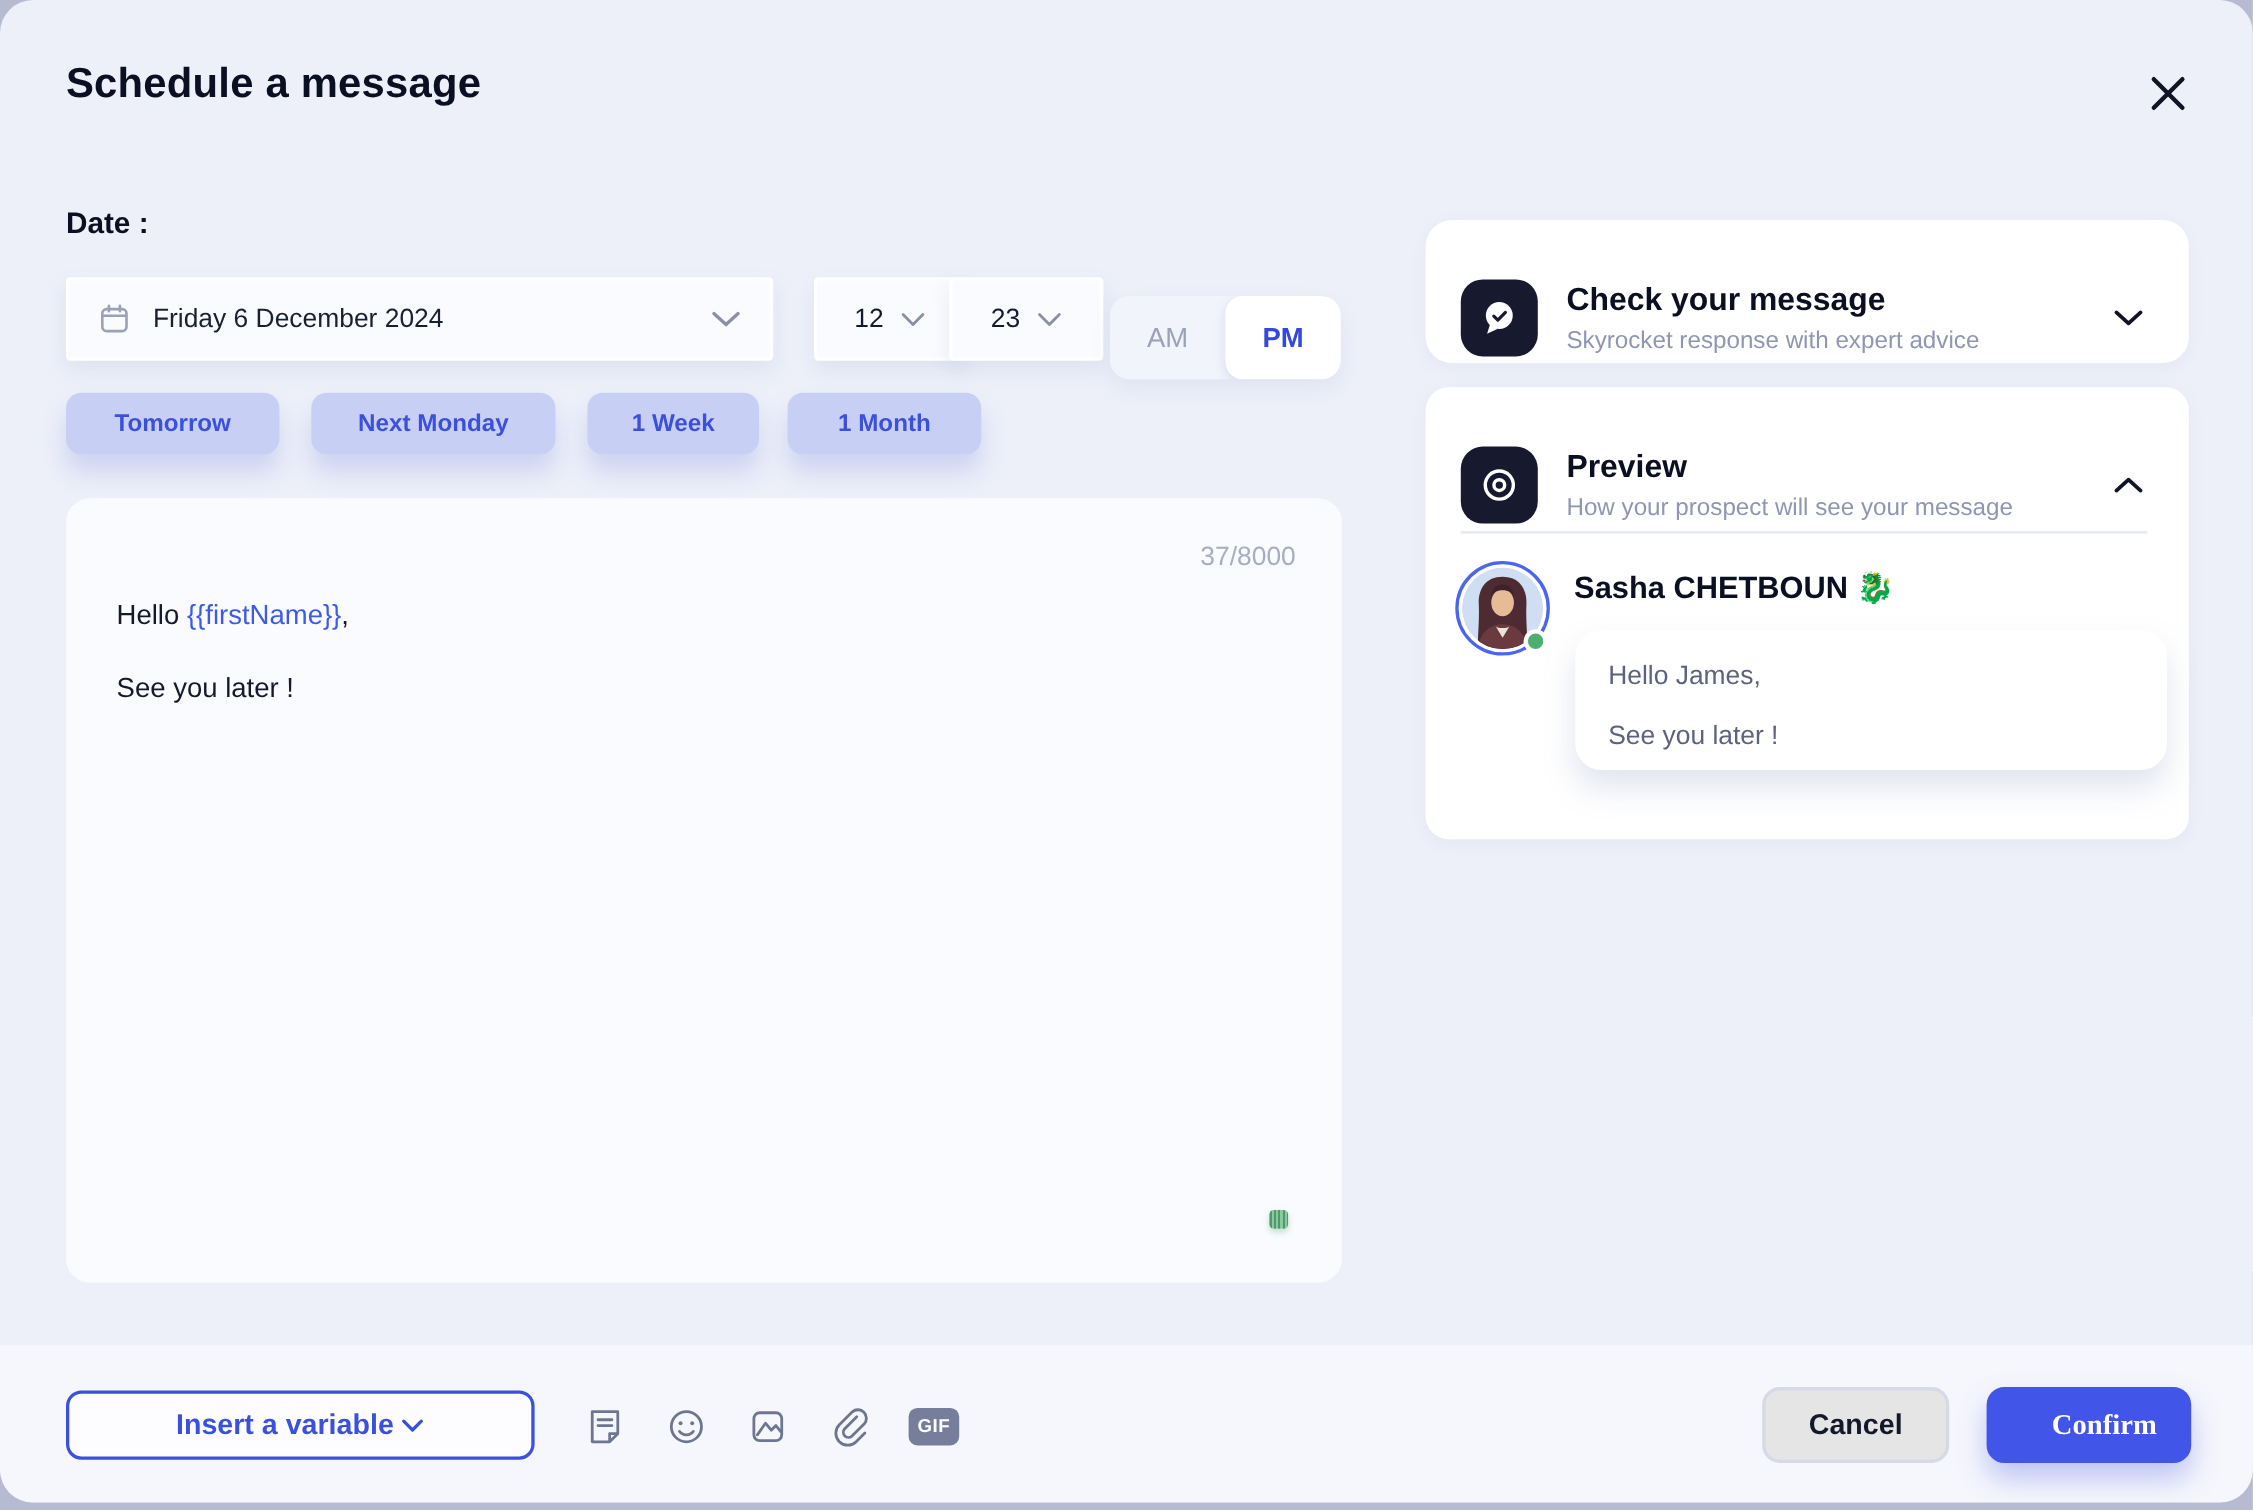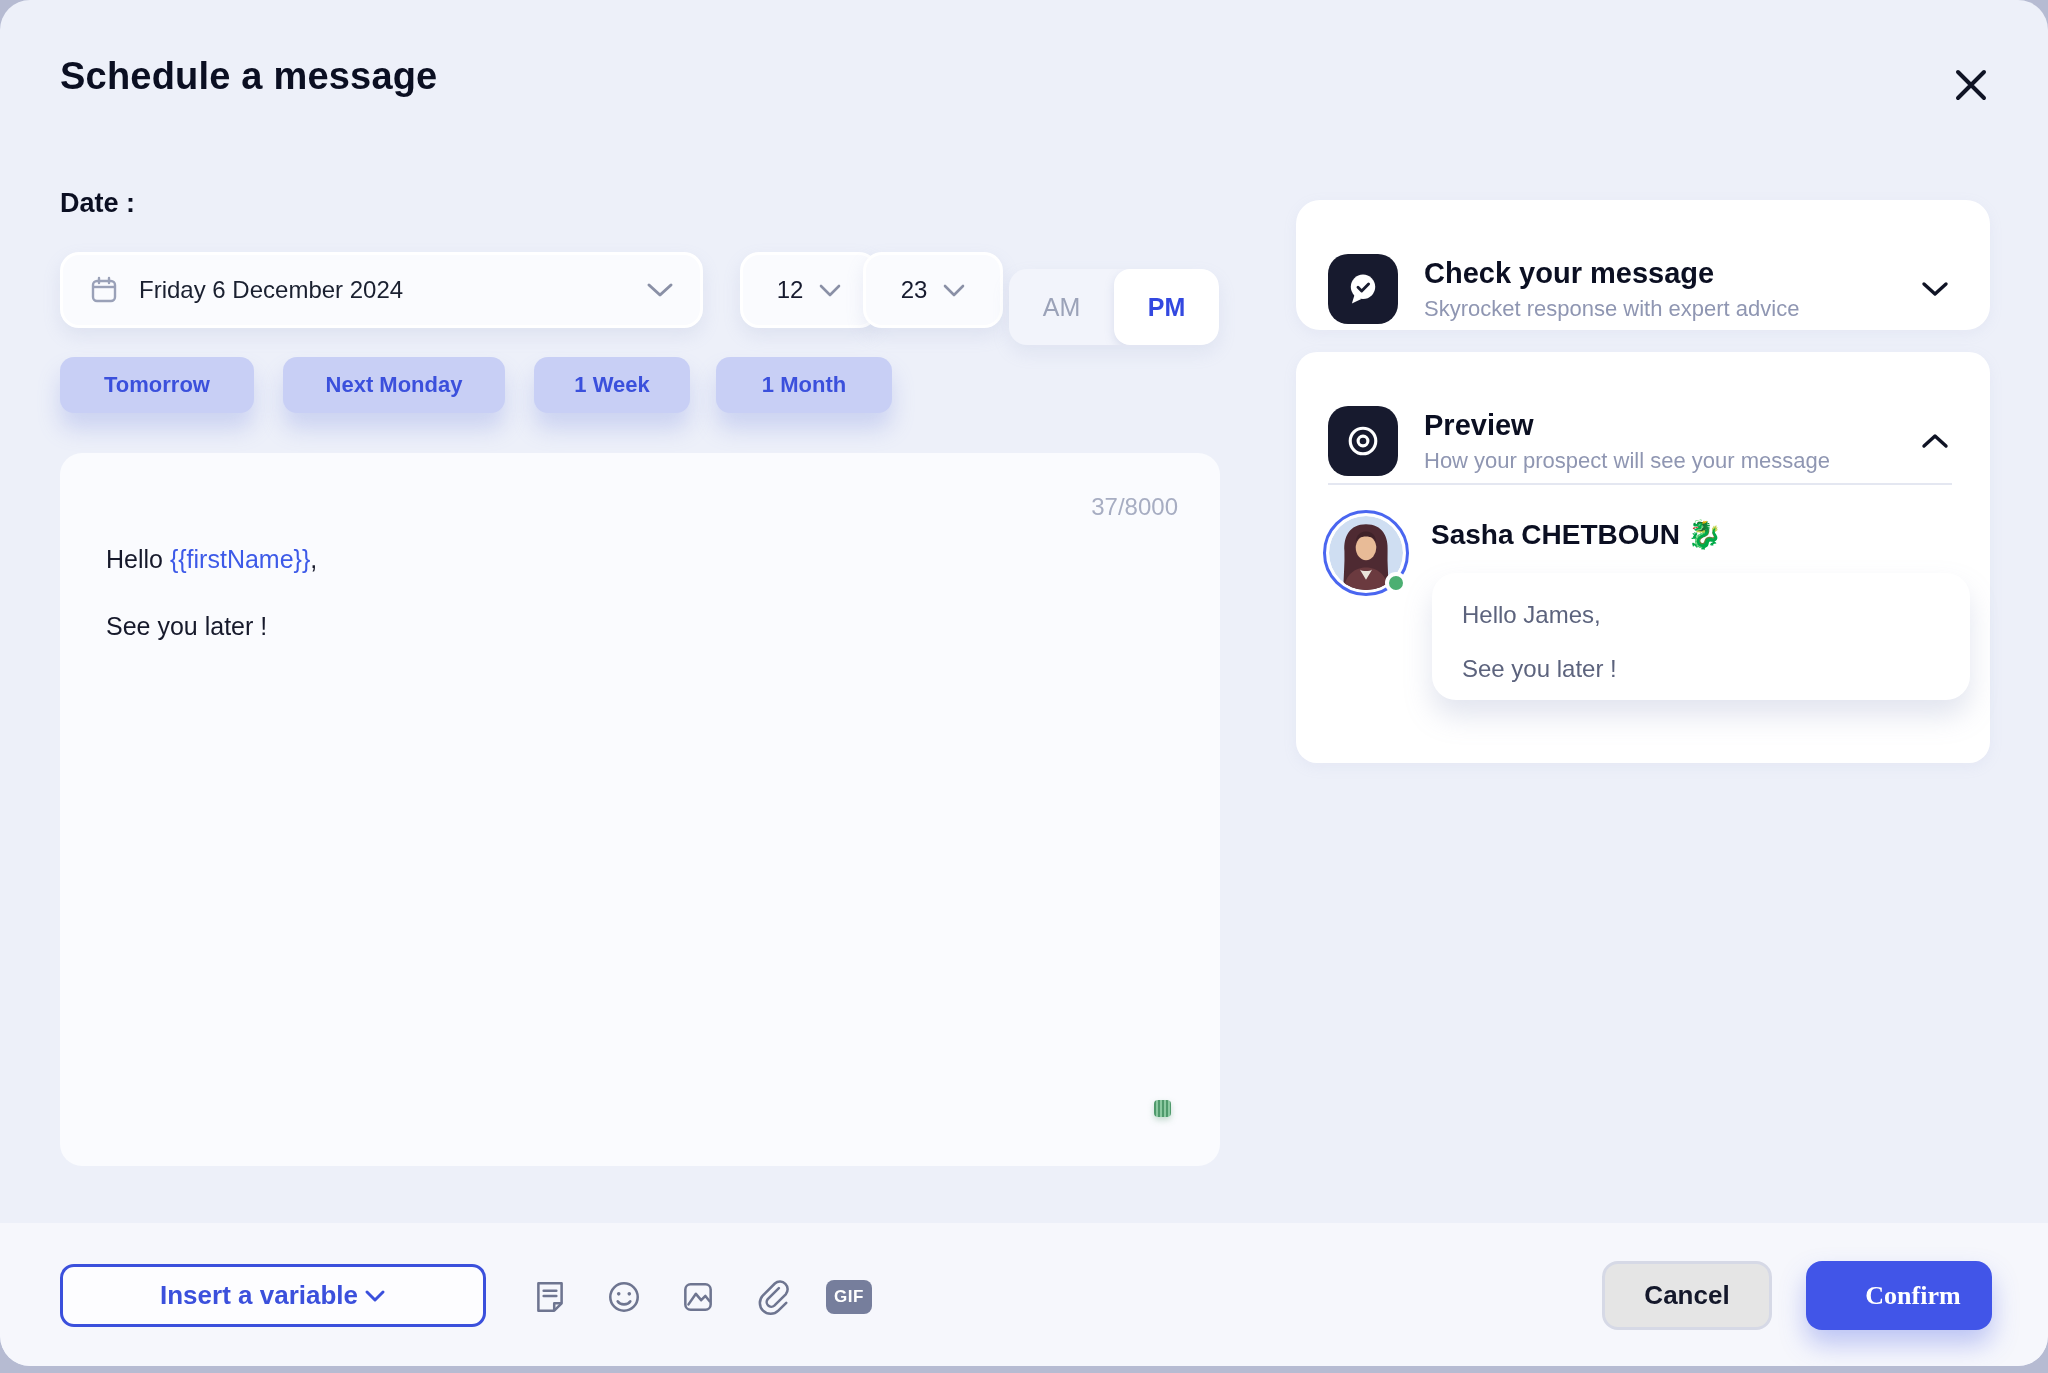--- a/index.html
+++ b/index.html
@@ -22,21 +22,21 @@
   body{font-family:"Liberation Sans","DejaVu Sans",sans-serif;background:var(--backdrop);}
   .modal{position:absolute;left:0;top:0;width:2048px;height:1366px;background:var(--modal-bg);border-radius:30px;overflow:hidden;}
   .abs{position:absolute;}
 
   
   .title{left:60px;top:55px;font-size:38px;font-weight:700;color:var(--ink);letter-spacing:.2px;}
   .close-btn{left:1944px;top:58px;width:54px;height:54px;border:none;background:transparent;cursor:pointer;color:#101425;display:flex;align-items:center;justify-content:center;}
 
   
   .date-label{left:60px;top:188px;font-size:27px;font-weight:700;color:var(--ink);}
-  .pill{background:var(--editor-bg);border:3px solid #ffffff;border-radius:19px;box-shadow:0 8px 18px rgba(145,155,200,.16);display:flex;align-items:center;cursor:pointer;}
+  .pill{background:var(--editor-bg);border:3px solid #ffffff;border-radius:4px;box-shadow:0 8px 18px rgba(145,155,200,.16);display:flex;align-items:center;cursor:pointer;}
   .date-select{left:60px;top:252px;width:643px;height:76px;padding:0 26px;gap:20px;}
   .date-select .value{font-size:24px;color:#1a2030;flex:1;}
   .hour-select{left:717px;top:252px;width:138px;height:76px;justify-content:center;gap:16px;margin-left:23px;}
   .minute-select{left:863px;top:252px;width:140px;height:76px;justify-content:center;gap:16px;}
   .num{font-size:24px;color:#161a2e;}
   .chev{color:#8a90a6;flex:none;display:flex;}
   .ampm{left:1009px;top:269px;width:210px;height:76px;background:#f2f4fb;border-radius:18px;display:flex;box-shadow:0 8px 18px rgba(145,155,200,.14);overflow:hidden;}
   .seg{flex:1;display:flex;align-items:center;justify-content:center;font-size:25px;cursor:pointer;border:none;background:transparent;}
   .seg.am{color:#9ba2b8;}
   .seg.pm{background:#ffffff;border-radius:16px;color:#3348e0;font-weight:700;box-shadow:0 4px 10px rgba(145,155,200,.25);}

